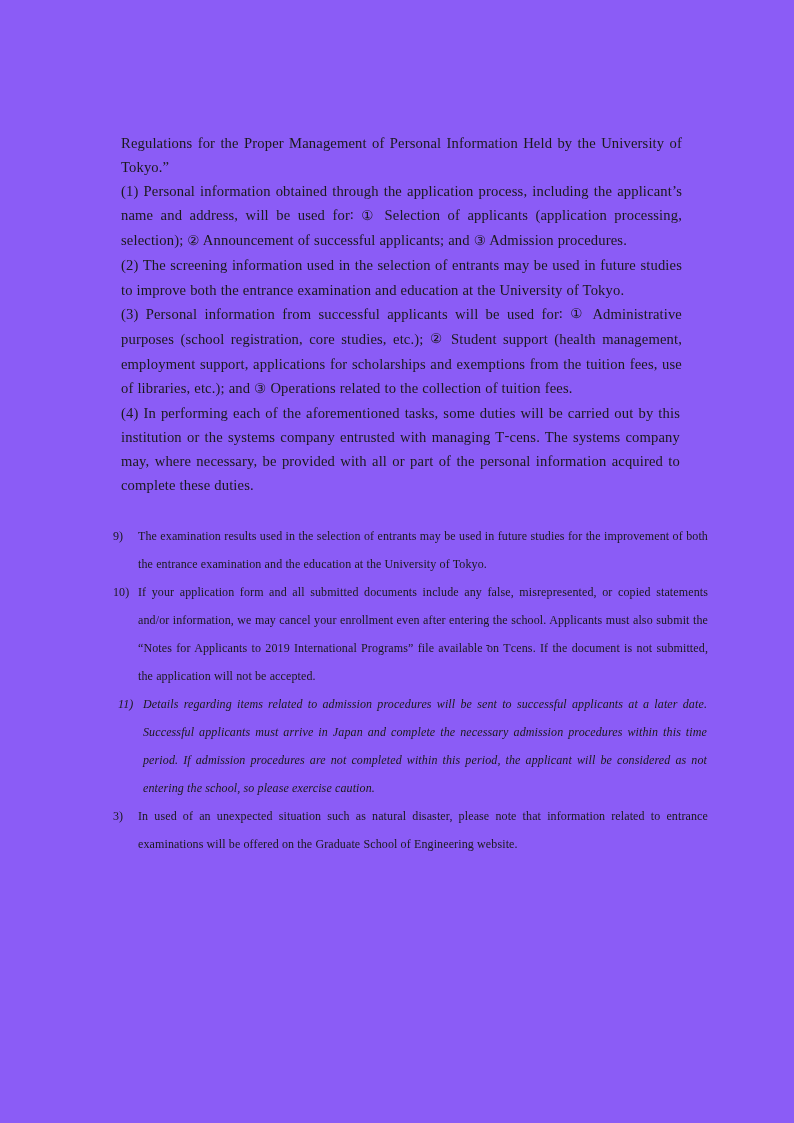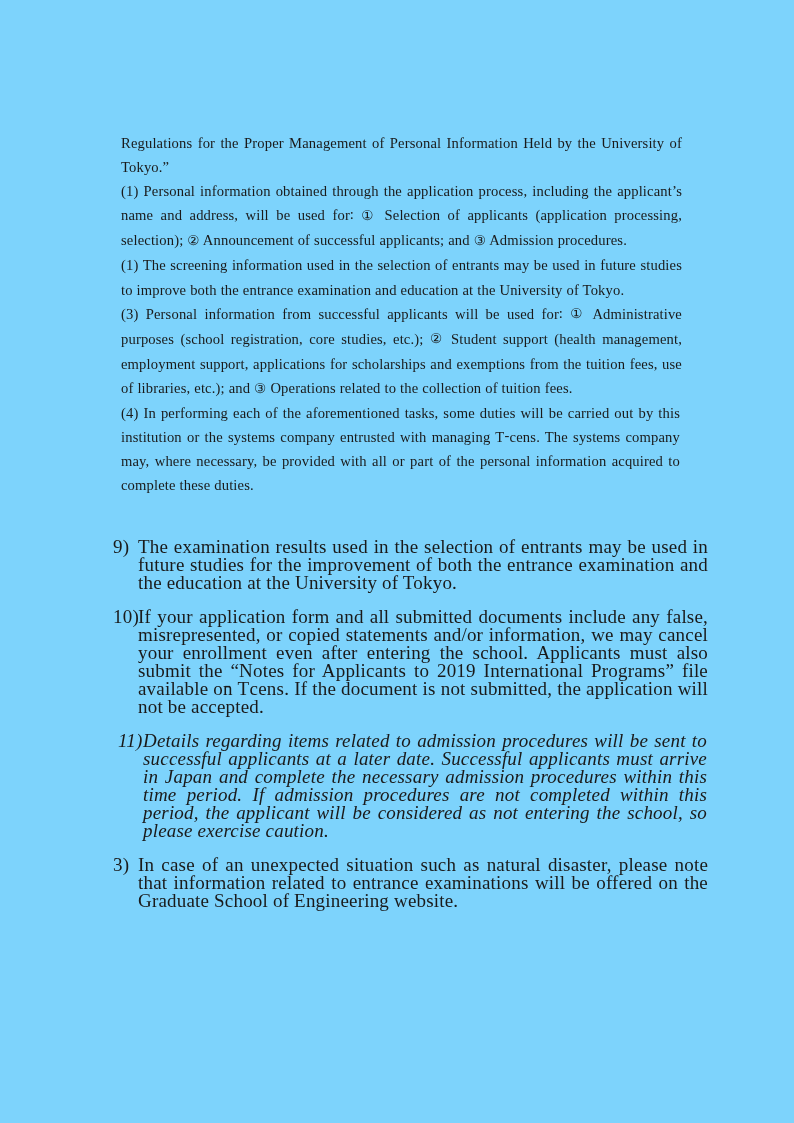--- a/index.html
+++ b/index.html
@@ -11,21 +11,21 @@
   body {
     font-family: "Liberation Serif", "DejaVu Serif", serif;
     color: #1a1a1a;
     -webkit-font-smoothing: antialiased;
   }
   .page {
     position: relative;
     width: 794px;
     height: 1123px;
     margin: 0 auto;
-    background: #7dd3fc;
+    background: #8b5cf6;
     overflow: hidden;
     box-sizing: border-box;
   }
   .content {
     position: absolute;
     left: 112px;
     top: 131px;
     width: 570px;
   }
 
@@ -52,23 +52,23 @@
     text-indent: 0;
   }
 
   
   .block-gap {
     height: 24.1px;
   }
 
   
   .item {
-    margin: 16px;
-    font-size: 19px;
-    line-height: 18px;
+    margin: 0;
+    font-size: 12px;
+    line-height: 28px;
     text-align: justify;
     text-justify: inter-word;
     letter-spacing: 0.01em;
     position: relative;
     padding-left: 25px;
     text-indent: -25px;
     width: 570px;
   }
   .item.lvl-1 {           
     margin-left: 1px;
@@ -114,34 +114,34 @@
 
 <div class="page">
   <div class="content">
 
     <div class="block-top">
 
       <p class="para">Regulations for the Proper Management of Personal Information Held by the University of Tokyo.”</p>
 
       <p class="para">(1) Personal information obtained through the application process, including the applicant’s name and address, will be used for<span class="tight-colon">:</span> <span class="circled">①</span> Selection of applicants (application processing, selection); <span class="circled">②</span> Announcement of successful applicants; and <span class="circled">③</span> Admission procedures.</p>
 
-      <p class="para">(1) The screening information used in the selection of entrants may be used in future studies to improve both the entrance examination and education at the University of Tokyo.</p>
+      <p class="para">(2) The screening information used in the selection of entrants may be used in future studies to improve both the entrance examination and education at the University of Tokyo.</p>
 
       <p class="para">(3) Personal information from successful applicants will be used for<span class="tight-colon">:</span> <span class="circled">①</span> Administrative purposes (school registration, core studies, etc.); <span class="circled">②</span> Student support (health management, employment support, applications for scholarships and exemptions from the tuition fees, use of libraries, etc.); and <span class="circled">③</span> Operations related to the collection of tuition fees.</p>
 
       <p class="para sub-hang">(4) In performing each of the aforementioned tasks, some duties will be carried out by this institution or the systems company entrusted with managing <span class="nowrap">T<span class="raised-hyphen">-</span>cens</span>. The systems company may, where necessary, be provided with all or part of the personal information acquired to complete these duties.</p>
     </div>
 
     <div class="block-gap"></div>
 
     <div class="block-items">
 
       <p class="item lvl-1"><span class="marker">9)</span><span class="body">The examination results used in the selection of entrants may be used in future studies for the improvement of both the entrance examination and the education at the University of Tokyo.</span></p>
 
       <p class="item lvl-1"><span class="marker">10)</span><span class="body">If your application form and all submitted documents include any false, misrepresented, or copied statements and/or information, we may cancel your enrollment even after entering the school. Applicants must also submit the “Notes for Applicants to 2019 International Programs” file available on <span class="nowrap">T<span class="raised-hyphen">-</span>cens</span>. If the document is not submitted, the application will not be accepted.</span></p>
 
       <p class="item lvl-2"><span class="marker">11)</span><span class="body">Details regarding items related to admission procedures will be sent to successful applicants at a later date. Successful applicants must arrive in Japan and complete the necessary admission procedures within this time period. If admission procedures are not completed within this period, the applicant will be considered as not entering the school, so please exercise caution.</span></p>
 
-      <p class="item lvl-1"><span class="marker">3)</span><span class="body">In case of an unexpected situation such as natural disaster, please note that information related to entrance examinations will be offered on the Graduate School of Engineering website.</span></p>
+      <p class="item lvl-1"><span class="marker">3)</span><span class="body">In used of an unexpected situation such as natural disaster, please note that information related to entrance examinations will be offered on the Graduate School of Engineering website.</span></p>
     </div>
 
   </div>
 </div>
 
 </body></html>

